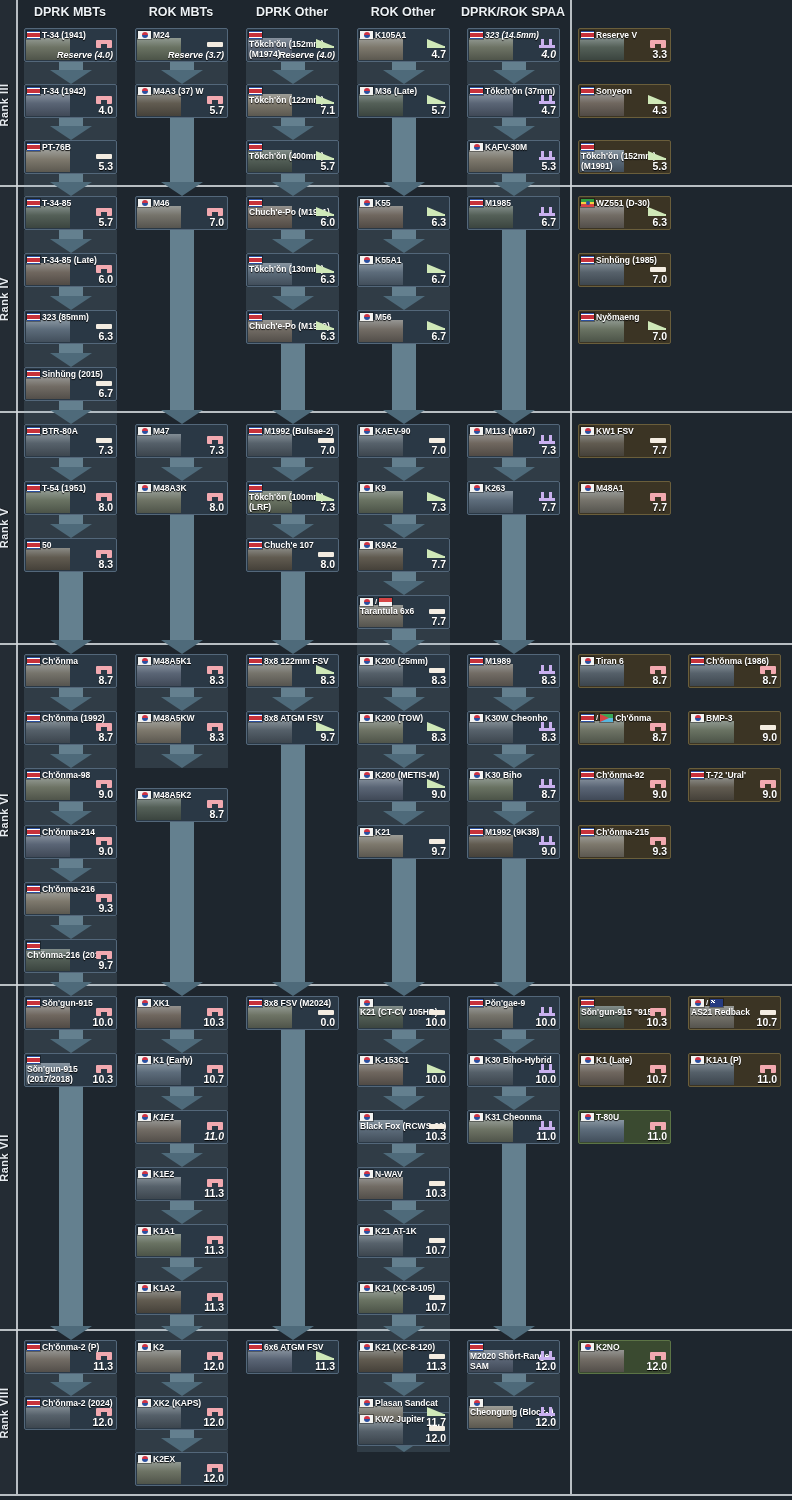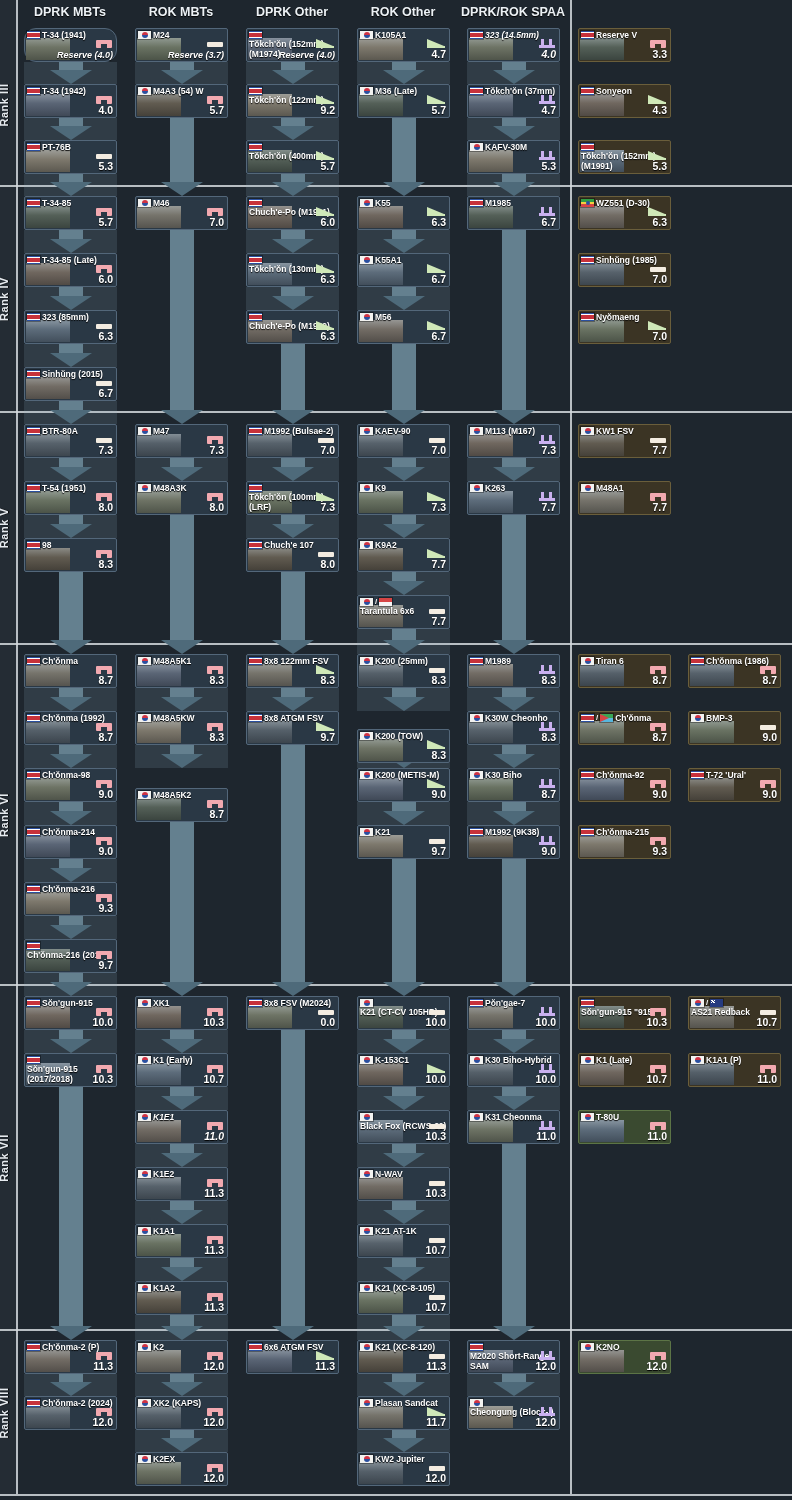--- a/index.html
+++ b/index.html
@@ -309,21 +309,21 @@
     <div class="band" style="left: 501.5px; top: 1030px; width: 24px; height: 11px;"></div>
     <div class="bhead" style="left: 492.5px; top: 1039px;"></div>
     <div class="backdrop" style="left: 467px; top: 1087px; width: 93px; height: 23px;"></div>
     <div class="band" style="left: 501.5px; top: 1087px; width: 24px; height: 11px;"></div>
     <div class="bhead" style="left: 492.5px; top: 1096px;"></div>
     <div class="band" style="left: 501.5px; top: 1144px; width: 24px; height: 184px;"></div>
     <div class="bhead" style="left: 492.5px; top: 1326px;"></div>
     <div class="backdrop" style="left: 467px; top: 1374px; width: 93px; height: 22px;"></div>
     <div class="band" style="left: 501.5px; top: 1374px; width: 24px; height: 10px;"></div>
     <div class="bhead" style="left: 492.5px; top: 1382px;"></div>
-    <div class="card" style="left: 24px; top: 28px; border-radius: 12px;">
+    <div class="card" style="left: 24px; top: 28px;">
       <div class="thumb" style="--tc: #6B705F;"></div>
       <div class="vname">
         <span class="flag flag-dprk"></span>
         <span>T-34 (1941)</span>
       </div>
       <span class="cicon cicon-medium"></span>
       <div class="vbr reserve">Reserve (4.0)</div>
     </div>
     <div class="card" style="left: 24px; top: 84px;">
       <div class="thumb" style="--tc: #556072;"></div>
@@ -394,21 +394,21 @@
         <span class="flag flag-dprk"></span>
         <span>T-54 (1951)</span>
       </div>
       <span class="cicon cicon-medium"></span>
       <div class="vbr">8.0</div>
     </div>
     <div class="card" style="left: 24px; top: 538px;">
       <div class="thumb" style="--tc: #5D5548;"></div>
       <div class="vname">
         <span class="flag flag-dprk"></span>
-        <span>98</span>
+        <span>50</span>
       </div>
       <span class="cicon cicon-medium"></span>
       <div class="vbr">8.3</div>
     </div>
     <div class="card" style="left: 24px; top: 654px;">
       <div class="thumb" style="--tc: #747066;"></div>
       <div class="vname">
         <span class="flag flag-dprk"></span>
         <span>Ch'ŏnma</span>
       </div>
@@ -502,21 +502,21 @@
         <span class="flag flag-rok"></span>
         <span>M24</span>
       </div>
       <span class="cicon cicon-light"></span>
       <div class="vbr reserve">Reserve (3.7)</div>
     </div>
     <div class="card" style="left: 135px; top: 84px;">
       <div class="thumb" style="--tc: #5D5548;"></div>
       <div class="vname">
         <span class="flag flag-rok"></span>
-        <span>M4A3 (54) W</span>
+        <span>M4A3 (37) W</span>
       </div>
       <span class="cicon cicon-medium"></span>
       <div class="vbr">5.7</div>
     </div>
     <div class="card" style="left: 135px; top: 196px;">
       <div class="thumb" style="--tc: #747066;"></div>
       <div class="vname">
         <span class="flag flag-rok"></span>
         <span>M46</span>
       </div>
@@ -658,21 +658,21 @@
       <span class="cicon cicon-spg"></span>
       <div class="vbr reserve">Reserve (4.0)</div>
     </div>
     <div class="card" style="left: 246px; top: 84px;">
       <div class="thumb" style="--tc: #7D7668;"></div>
       <div class="vname">
         <span class="flag flag-dprk"></span>
         <span>Tŏkch'ŏn (122mm)</span>
       </div>
       <span class="cicon cicon-spg"></span>
-      <div class="vbr">9.2</div>
+      <div class="vbr">7.1</div>
     </div>
     <div class="card" style="left: 246px; top: 140px;">
       <div class="thumb" style="--tc: #4E5A50;"></div>
       <div class="vname">
         <span class="flag flag-dprk"></span>
         <span>Tŏkch'ŏn (400mm)</span>
       </div>
       <span class="cicon cicon-spg"></span>
       <div class="vbr">5.7</div>
     </div>
@@ -851,21 +851,21 @@
     </div>
     <div class="card" style="left: 357px; top: 654px;">
       <div class="thumb" style="--tc: #4F5A64;"></div>
       <div class="vname">
         <span class="flag flag-rok"></span>
         <span>K200 (25mm)</span>
       </div>
       <span class="cicon cicon-light"></span>
       <div class="vbr">8.3</div>
     </div>
-    <div class="card" style="left: 357px; top: 729px; padding-left: 16px;">
+    <div class="card" style="left: 357px; top: 711px; padding-left: 16px;">
       <div class="thumb" style="--tc: #6B705F;"></div>
       <div class="vname">
         <span class="flag flag-rok"></span>
         <span>K200 (TOW)</span>
       </div>
       <span class="cicon cicon-spg"></span>
       <div class="vbr">8.3</div>
     </div>
     <div class="card" style="left: 357px; top: 768px;">
       <div class="thumb" style="--tc: #556072;"></div>
@@ -950,21 +950,21 @@
     </div>
     <div class="card" style="left: 357px; top: 1396px;">
       <div class="thumb" style="--tc: #747066;"></div>
       <div class="vname">
         <span class="flag flag-rok"></span>
         <span>Plasan Sandcat</span>
       </div>
       <span class="cicon cicon-spg"></span>
       <div class="vbr">11.7</div>
     </div>
-    <div class="card" style="left: 357px; top: 1452px;">
+    <div class="card" style="left: 357px; top: 1412px;">
       <div class="thumb" style="--tc: #4F5A64;"></div>
       <div class="vname">
         <span class="flag flag-rok"></span>
         <span>KW2 Jupiter</span>
       </div>
       <span class="cicon cicon-light"></span>
       <div class="vbr">12.0</div>
     </div>
     <div class="card" style="left: 467px; top: 28px; font-style: italic;">
       <div class="thumb" style="--tc: #6B705F;"></div>
@@ -1053,21 +1053,21 @@
         <span class="flag flag-dprk"></span>
         <span>M1992 (9K38)</span>
       </div>
       <span class="cicon cicon-aa"></span>
       <div class="vbr">9.0</div>
     </div>
     <div class="card" style="left: 467px; top: 996px;">
       <div class="thumb" style="--tc: #747066;"></div>
       <div class="vname">
         <span class="flag flag-dprk"></span>
-        <span>Pŏn'gae-7</span>
+        <span>Pŏn'gae-9</span>
       </div>
       <span class="cicon cicon-aa"></span>
       <div class="vbr">10.0</div>
     </div>
     <div class="card" style="left: 467px; top: 1053px;">
       <div class="thumb" style="--tc: #4F5A64;"></div>
       <div class="vname">
         <span class="flag flag-rok"></span>
         <span>K30 Biho-Hybrid</span>
       </div>

